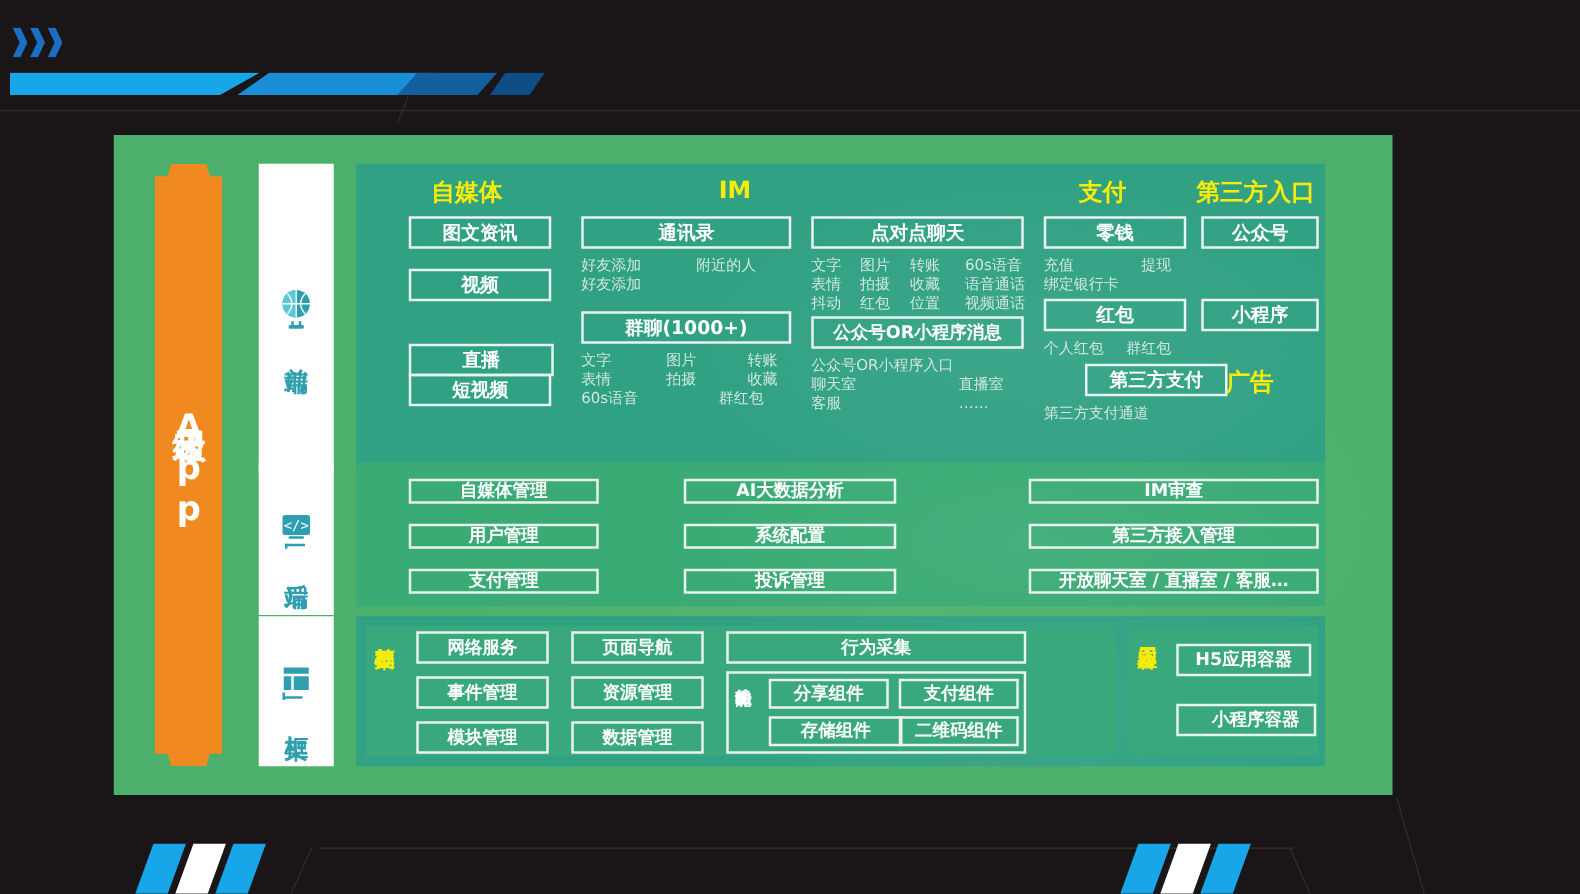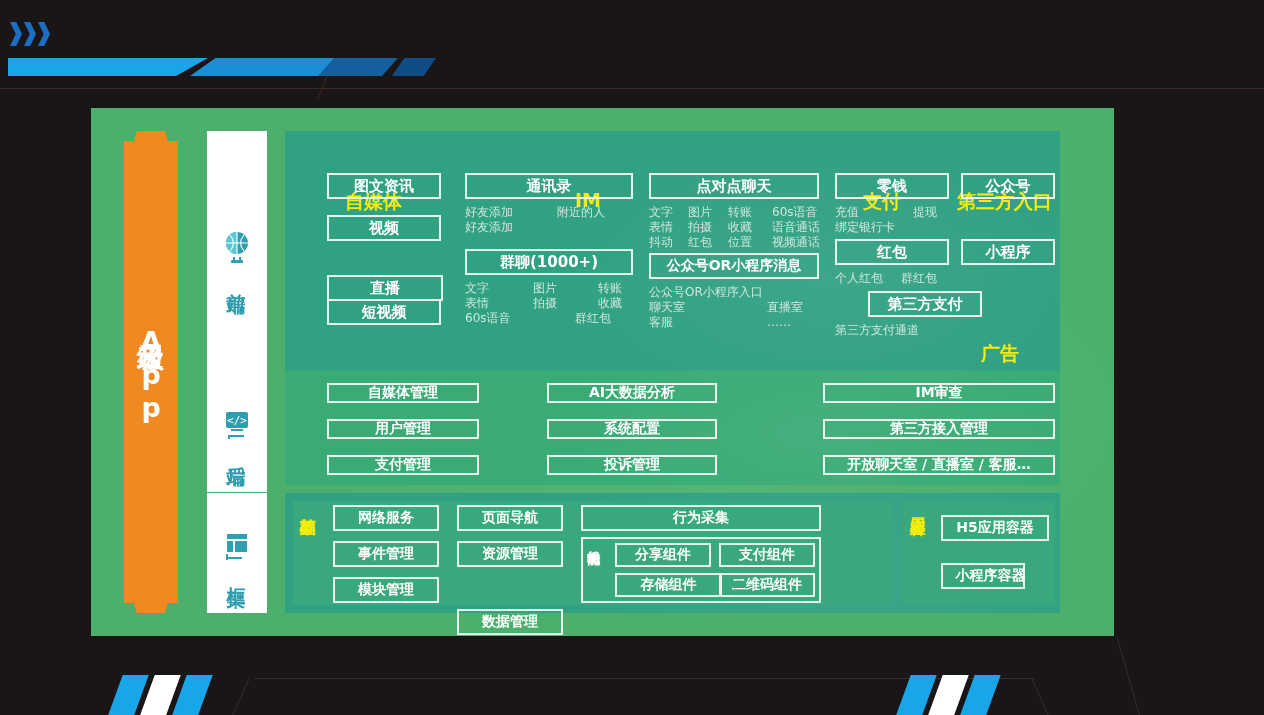--- a/index.html
+++ b/index.html
@@ -86,21 +86,21 @@
   .obox {
     border:2px solid #e9f4ef; color:#ffffff;
     display:flex; align-items:center; justify-content:center;
     font-weight:bold; font-family:"DejaVu Sans","Liberation Sans",sans-serif;
     white-space:nowrap;
   }
 
   
   .col-head {
     position:absolute; color:#f5ec0c; font-size:19px; font-weight:bold;
-    font-family:"DejaVu Sans","Liberation Sans",sans-serif; white-space:nowrap;margin-top:48px;
+    font-family:"DejaVu Sans","Liberation Sans",sans-serif; white-space:nowrap;
   }
 
   
   .sub {
     position:absolute; color:#cfe7dc; font-size:12px; line-height:15px;
     font-family:"DejaVu Sans","Liberation Sans",sans-serif; white-space:nowrap;
   }
 
   
   .fe-box { position:absolute; font-size:15px; }
@@ -288,34 +288,34 @@
       <div style="position:absolute; left:8px; top:8px; width:600px; height:104px; background:#39a87c;"></div>
 
       <div class="vlabel" style="left:14px; top:13px; height:94px;">基础框架</div>
 
       <div class="obox fw-box" style="left:48px; top:12px; width:106px;">网络服务</div>
       <div class="obox fw-box" style="left:48px; top:48px; width:106px;">事件管理</div>
       <div class="obox fw-box" style="left:48px; top:84px; width:106px;">模块管理</div>
 
       <div class="obox fw-box" style="left:172px; top:12px; width:106px;">页面导航</div>
       <div class="obox fw-box" style="left:172px; top:48px; width:106px;">资源管理</div>
-      <div class="obox fw-box" style="left:172px; top:84px; width:106px;margin-top:32px;">数据管理</div>
+      <div class="obox fw-box" style="left:172px; top:84px; width:106px;">数据管理</div>
 
       <div class="obox fw-box" style="left:296px; top:12px; width:240px;">行为采集</div>
       <div class="group-box" style="left:296px; top:44px; width:240px; height:66px;"></div>
       <div class="vlabel small" style="left:302px; top:48px; height:58px;">功能组件</div>
       <div class="obox fw-box" style="left:330px; top:50px; width:96px; height:24px;">分享组件</div>
       <div class="obox fw-box" style="left:434px; top:50px; width:96px; height:24px;">支付组件</div>
       <div class="obox fw-box" style="left:330px; top:80px; width:107px; height:24px;text-align:center;">存储组件</div>
       <div class="obox fw-box" style="left:434px; top:80px; width:96px; height:24px;">二维码组件</div>
 
       <div style="position:absolute; left:618px; top:8px; width:152px; height:104px; background:#39a87c;"></div>
       <div class="vlabel" style="left:624px; top:12px; height:96px;">应用容器</div>
       <div class="obox fw-box" style="left:656px; top:22px; width:108px;">H5应用容器</div>
-      <div class="obox fw-box" style="left:656px; top:70px; width:84px;padding-left:15px;">小程序容器</div>
+      <div class="obox fw-box" style="left:656px; top:70px; width:112px;padding-left:15px;">小程序容器</div>
     </div>
   </div>
 
   <div id="ftr-line-l"></div>
   <div id="ftr-poly"></div>
   <div id="ftr-line-r"></div>
   <div id="ftr-diag"></div>
 
   <div class="ftr">
     <div class="stripe s-blue" style="left:110px; top:675px;"></div>

